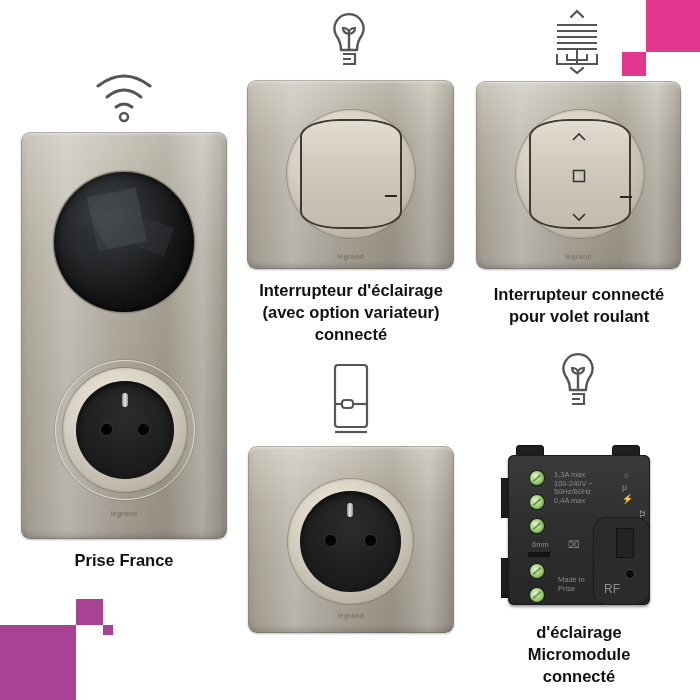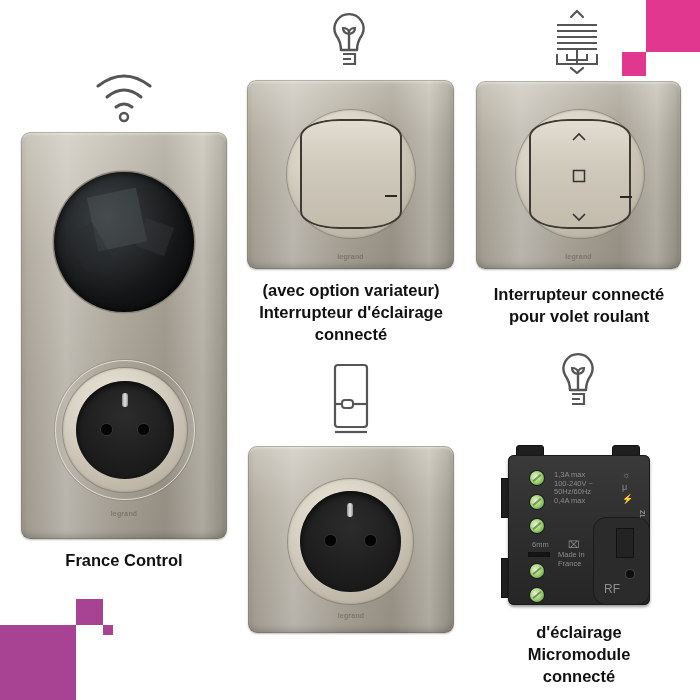--- a/index.html
+++ b/index.html
@@ -183,21 +183,21 @@
     <div class="ring" style="left:42px; top:236px; width:124px; height:124px;"></div>
     <div class="socket" style="left:55px; top:249px; width:98px; height:98px;">
       <div class="earth-pin" style="left:46px; top:12px;"></div>
       <div class="pin-hole" style="left:25px; top:43px;"></div>
       <div class="pin-hole" style="left:62px; top:43px;"></div>
     </div>
     <span class="brand" style="bottom:22px;">legrand</span>
   </div>
 
   <div class="label" style="left:24px; top:549px; width:200px;">
-    <div>France Control</div>
+    <div>Prise France</div>
   </div>
 </div>
 
 <div>
   <span class="abs" style="left:331px; top:8px;">
     <svg width="36" height="64" viewBox="0 0 36 64">
       <path d="M10 42 Q10 34 5 27 A14.5 14.5 0 1 1 31 27 Q26 34 26 42 Z" fill="none" stroke="#555" stroke-width="2.4" stroke-linejoin="round"></path>
       <path d="M18 42 L18 24" stroke="#555" stroke-width="2.4"></path>
       <path d="M18 26 Q12 25 12 20 Q17 20 18 24 Q19 20 24 20 Q24 25 18 26" fill="none" stroke="#555" stroke-width="2.2"></path>
       <path d="M12 46 L24 46 L24 56 L12 56 M12 51 L20 51" fill="none" stroke="#555" stroke-width="2.2"></path>
@@ -205,22 +205,22 @@
   </span>
 
   <div class="plate" style="left:247px; top:80px; width:207px; height:189px;">
     <div class="ring" style="left:40px; top:30px; width:128px; height:128px;"></div>
     <div class="rocker" style="left:53px; top:39px; width:102px; height:110px;"></div>
     <div class="led" style="left:138px; top:115px;"></div>
     <span class="brand" style="bottom:9px;">legrand</span>
   </div>
 
   <div class="label" style="left:240px; top:279px; width:222px;">
+    <div>Interrupteur d'éclairage</div>
     <div>(avec option variateur)</div>
-    <div>Interrupteur d'éclairage</div>
     <div>connecté</div>
   </div>
 </div>
 
 <div>
   <span class="abs" style="left:554px; top:8px;">
     <svg width="46" height="66" viewBox="0 0 46 66">
       <path d="M17 9 L23 3 L29 9" fill="none" stroke="#555" stroke-width="2.2" stroke-linecap="round"></path>
       <line x1="3" y1="17" x2="43" y2="17" stroke="#555" stroke-width="2.2"></line>
       <line x1="3" y1="23" x2="43" y2="23" stroke="#555" stroke-width="2.2"></line>
@@ -314,23 +314,23 @@
         <div>0,4A max</div>
       </div>
       <div class="mod-text" style="left:114px; top:14px; font-size:9px; line-height:12px;">☼<br>μ<br>⚡</div>
 
       <div class="mod-text" style="left:118px; top:55px; transform:rotate(90deg); transform-origin:left top; font-weight:bold; left:138px;">ZLS20</div>
 
       <div class="mod-text" style="left:24px; top:86px;">6mm</div>
       <div class="clip" style="left:20px; top:97px; width:22px; height:5px; background:#151515;"></div>
       <div class="mod-text" style="left:60px; top:86px; font-size:10px;">⌧</div>
 
-      <div class="mod-text" style="left:50px; top:96px;">
+      <div class="mod-text" style="left:50px; top:121px;">
         <div>Made in</div>
-        <div>France</div>
+        <div>Prise</div>
       </div>
 
       <div class="mod-panel" style="left:85px; top:62px; width:57px; height:88px;border-radius:13px;">
         <div class="clip" style="left:22px; top:10px; width:18px; height:30px; background:#232323;"></div>
         <div style="position:absolute; left:32px; top:52px; width:8px; height:8px; border-radius:50%; background:#0d0d0d; box-shadow:0 0 0 1px #444;"></div>
         <span class="mod-rf" style="left:10px; top:64px;">RF</span>
       </div>
     </div>
   </div>
 

